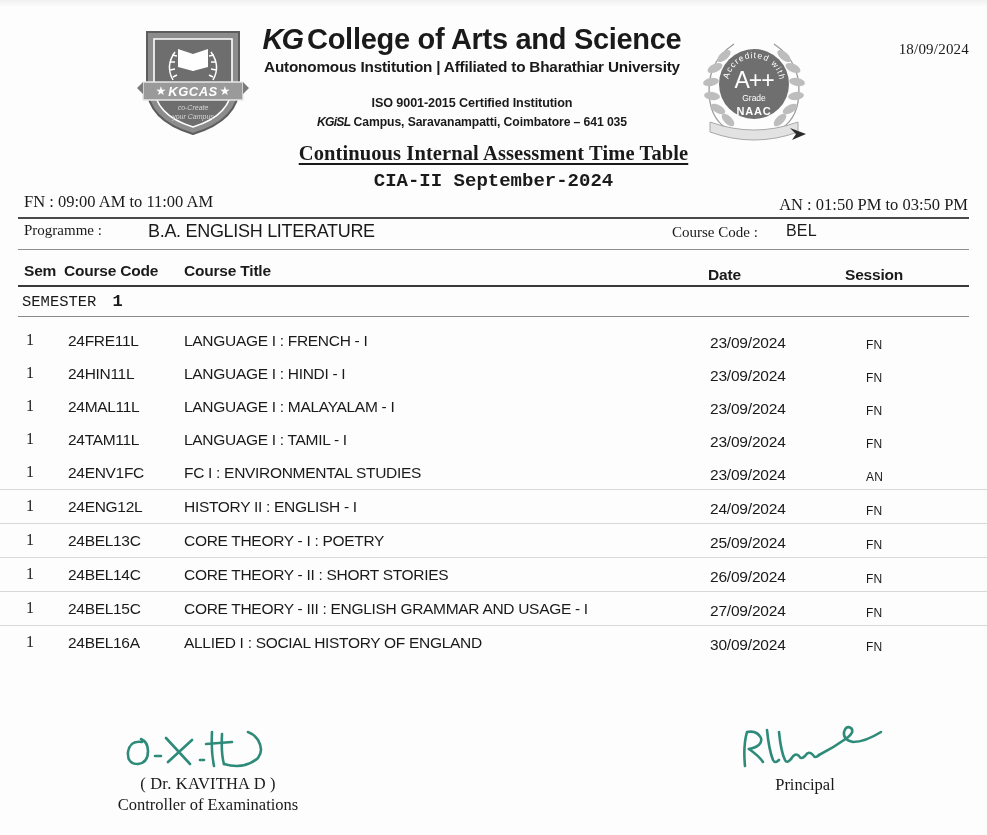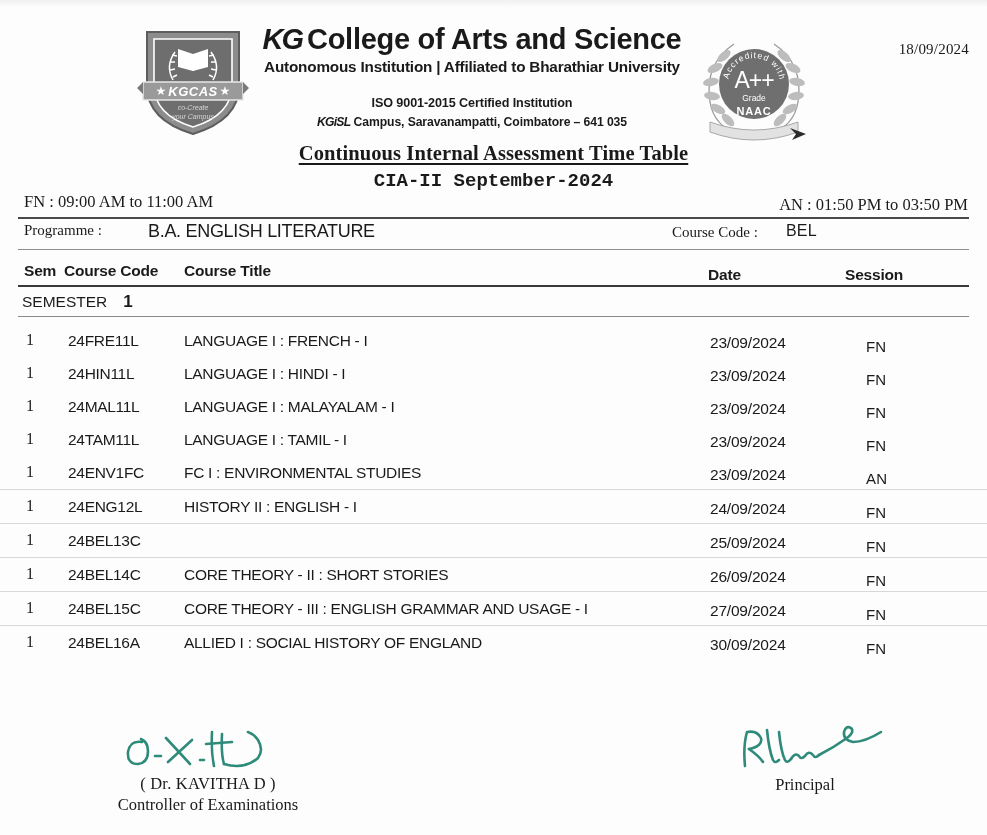--- a/index.html
+++ b/index.html
@@ -195,21 +195,21 @@
   .th-sem   { top: 262px; left: 24px; }
   .th-code  { top: 262px; left: 64px; }
   .th-title { top: 262px; left: 184px; }
   .th-date  { top: 266px; left: 708px; }
   .th-sess  { top: 266px; left: 845px; }
 
   .semrow {
     position: absolute;
     top: 292px;
     left: 22px;
-    font-family: Liberation Sans, sans-serif;
+    font-family: Liberation Mono, monospace;
     font-size: 15.5px;
   }
   .semrow b { font-size: 17px; margin-left: 16px; }
 
   
   .rows {
     position: absolute;
     top: 324px;
     left: 0;
     width: 987px;
@@ -247,21 +247,21 @@
     position: absolute;
     left: 710px;
     top: 10px;
     font-size: 15.5px;
     letter-spacing: -0.2px;
   }
   .c-sess {
     position: absolute;
     left: 866px;
     top: 14px;
-    font-size: 15px;
+    font-size: 12px;
     letter-spacing: 0.2px;
   }
 
   
   .sig {
     position: absolute;
     text-align: center;
     font-family: "Liberation Serif", serif;
   }
   .sig-left  { top: 718px; left: 28px;  width: 360px; }
@@ -434,20 +434,21 @@
           <div class="c-code">24ENG12L</div>
           <div class="c-title">HISTORY II : ENGLISH - I</div>
           <div class="c-date">24/09/2024</div>
           <div class="c-sess">FN</div>
         </div>
       </div>
       <div class="grp">
         <div class="row">
           <div class="c-sem">1</div>
           <div class="c-code">24BEL13C</div>
+          <div class="c-title">CORE THEORY - I : POETRY</div>
           <div class="c-date">25/09/2024</div>
           <div class="c-sess">FN</div>
         </div>
       </div>
       <div class="grp">
         <div class="row">
           <div class="c-sem">1</div>
           <div class="c-code">24BEL14C</div>
           <div class="c-title">CORE THEORY - II : SHORT STORIES</div>
           <div class="c-date">26/09/2024</div>

